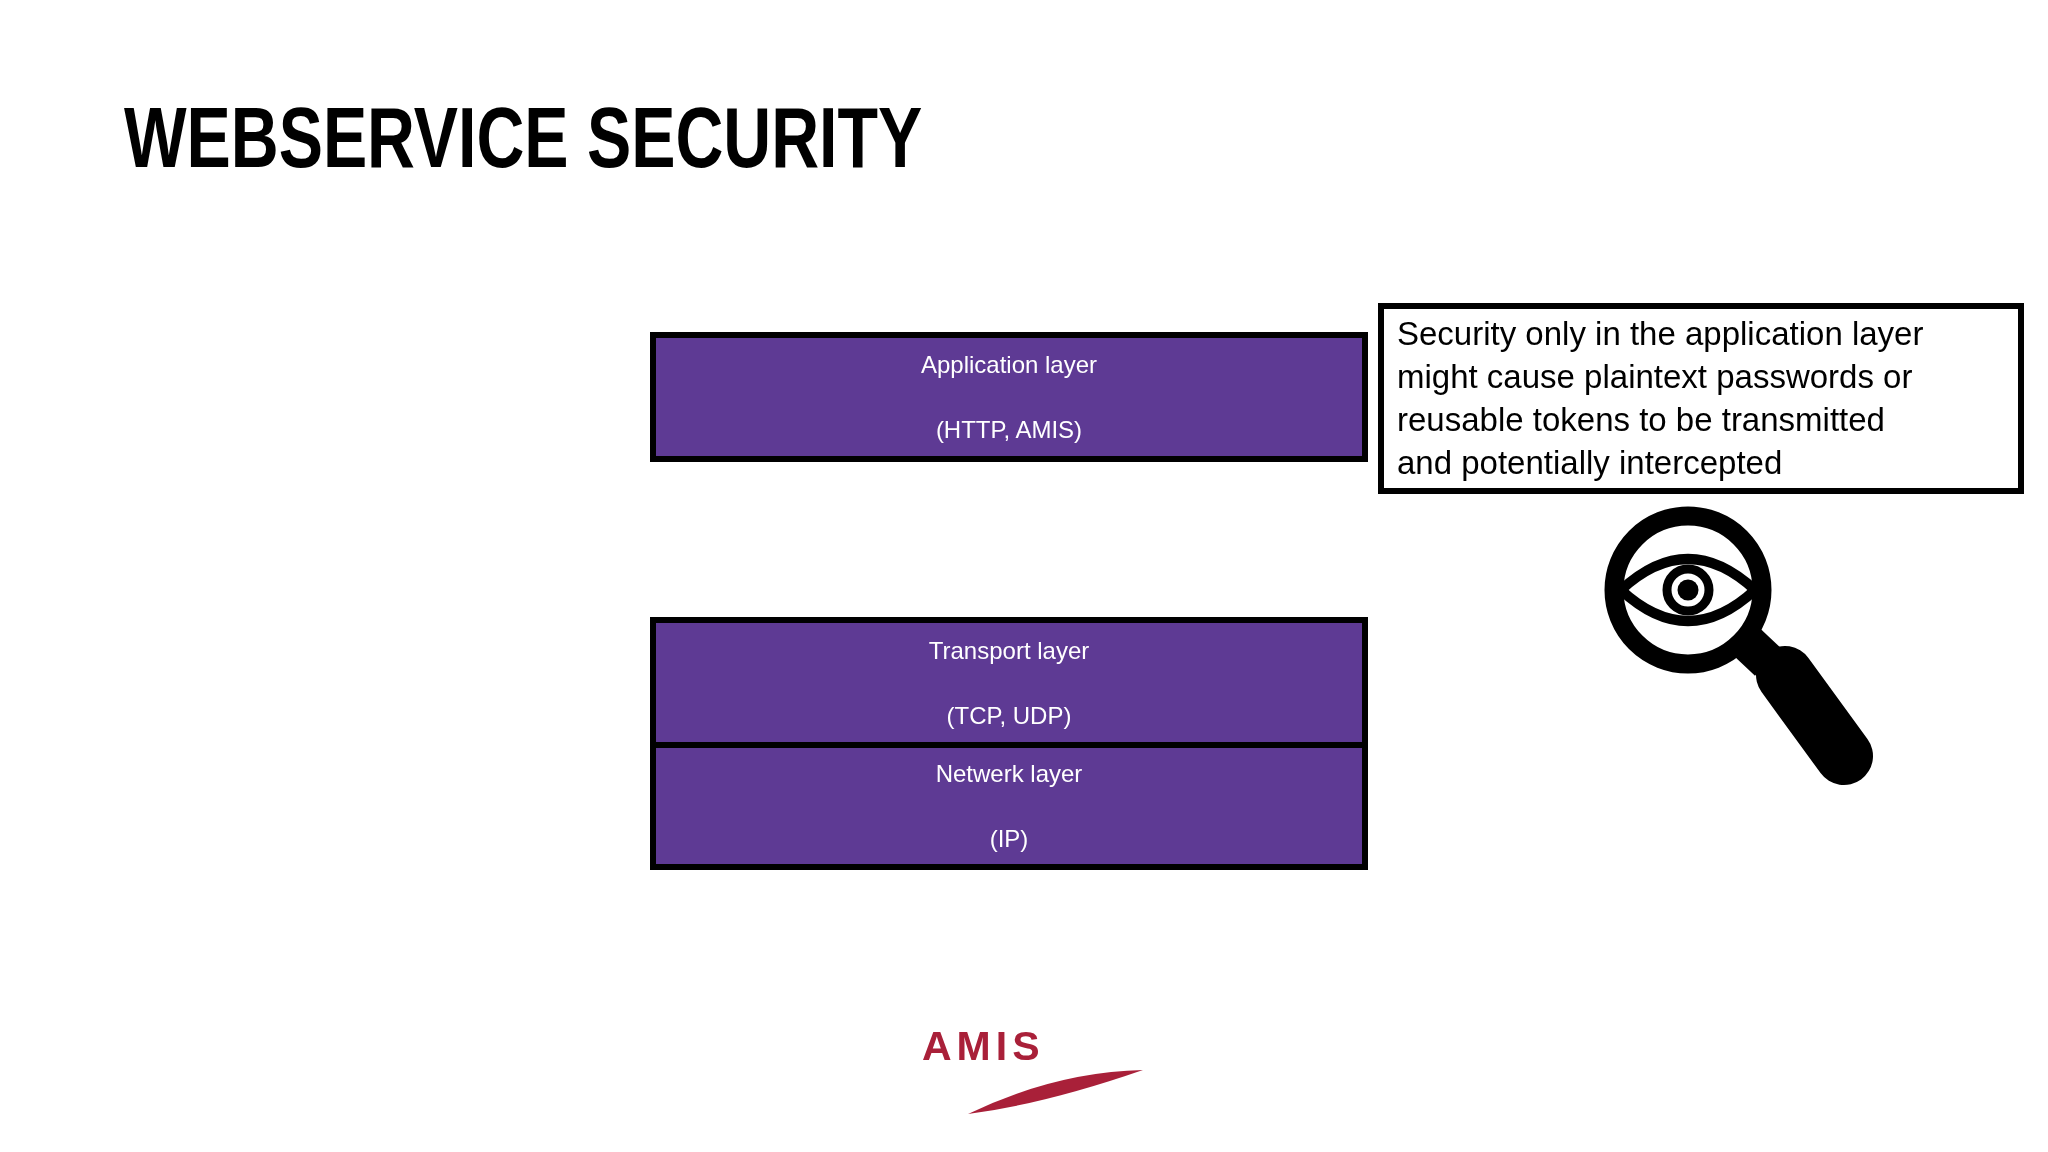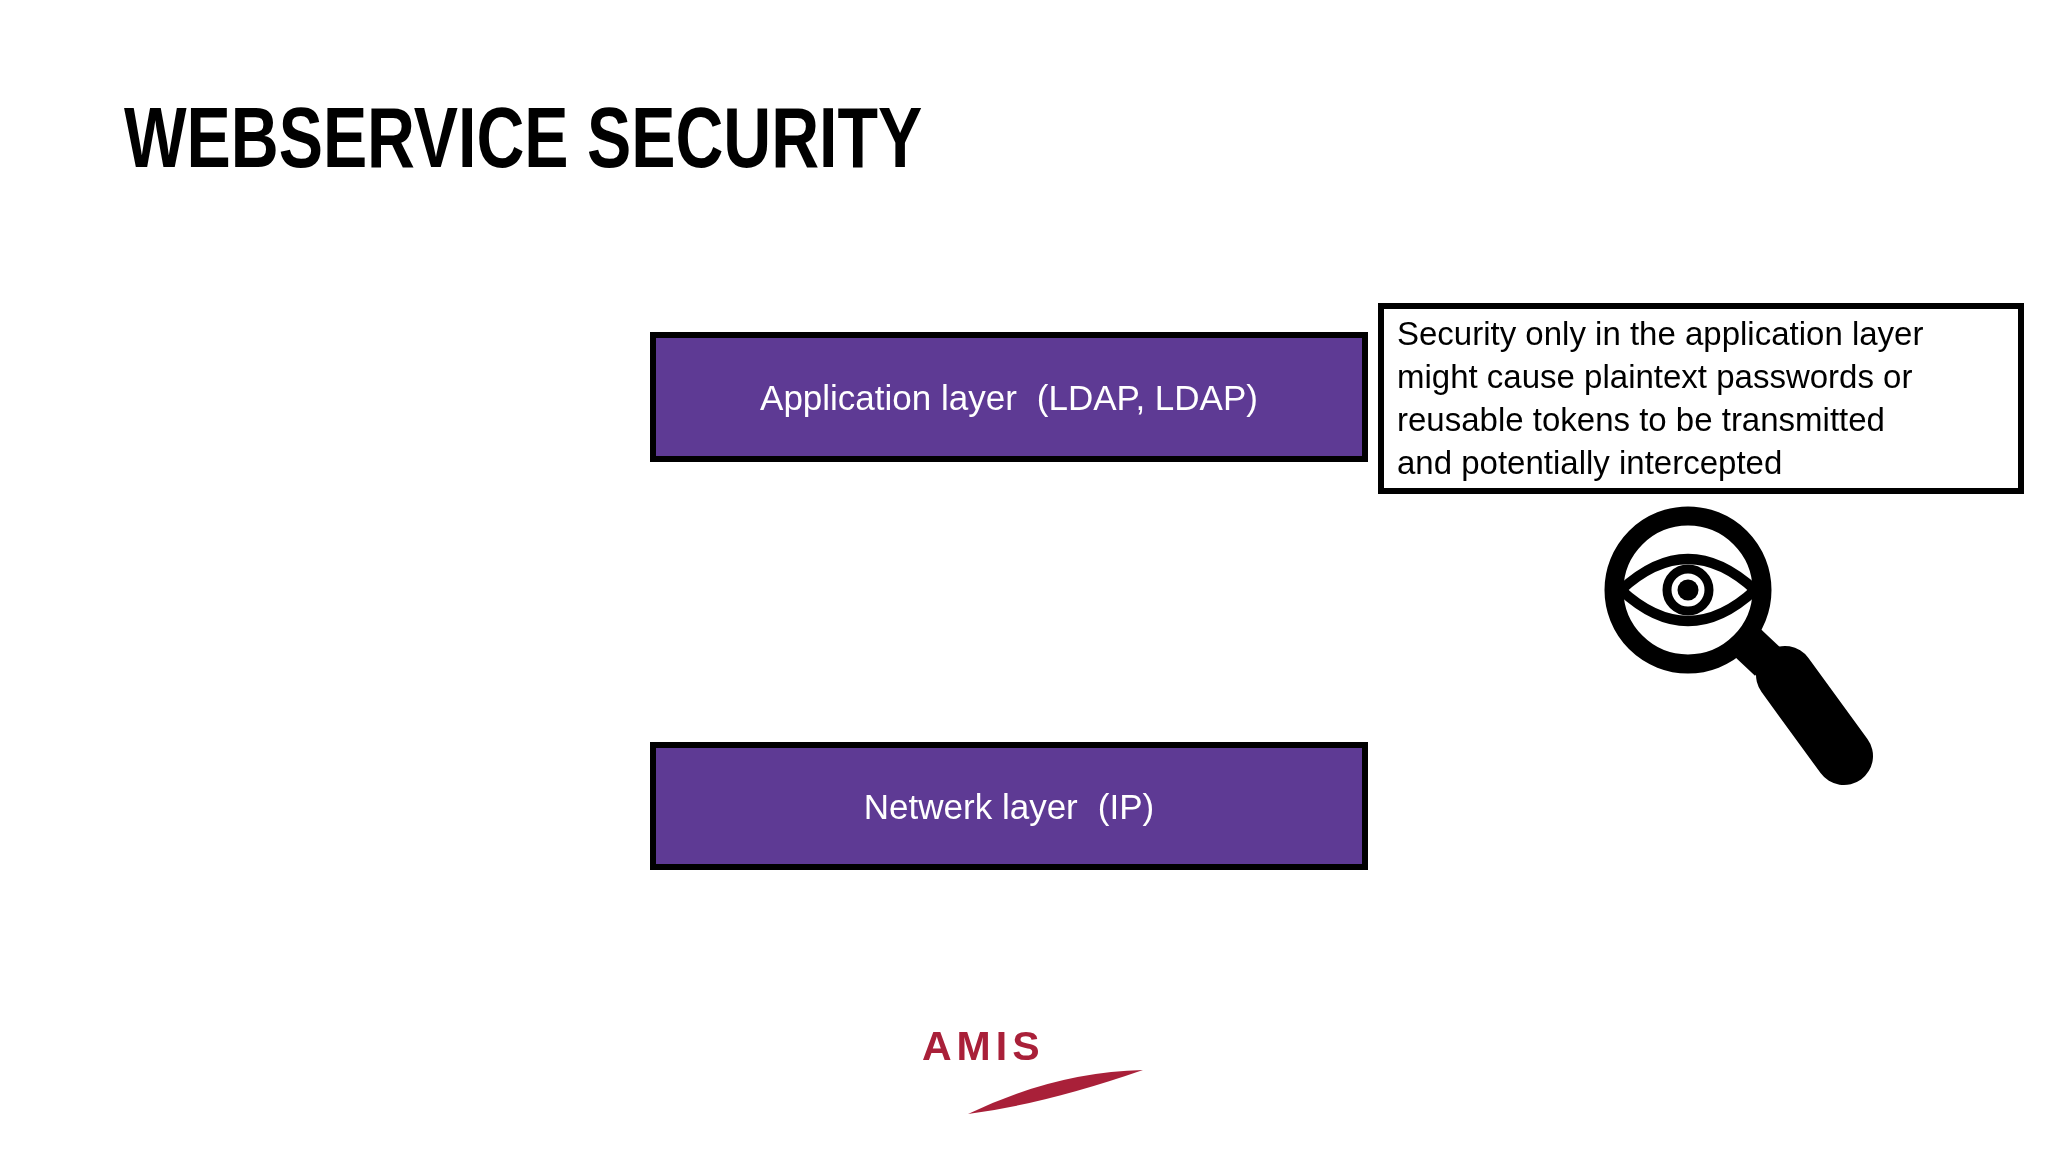--- a/index.html
+++ b/index.html
@@ -41,24 +41,25 @@
     height: 562px;
   }
   .layer-box {
     position: absolute;
     left: 0;
     width: 718px;
     background: var(--layer_fill);
     border: 6px solid var(--border);
     color: var(--layer_text);
     display: flex;
+    flex-direction: column;
     align-items: center;
     justify-content: center;
     text-align: center;
-    font-size: 35px;
+    font-size: 24px;
     line-height: 45px;
     gap: 20px;
   }
   .layer-box.l1 { top: 0px;   height: 130px; }
   .layer-box.l2 { top: 141px; height: 132px; }
   .layer-box.l3 { top: 285px; height: 131px; }
   .layer-box.l4 { top: 404px; height: 128px; margin-top: 6px; }
   .layer-line { white-space: nowrap; }
   .infobox {
     position: absolute;
@@ -104,21 +105,25 @@
 </head>
 <body>
 
 <div class="slide">
 
   <h1 class="title">WEBSERVICE SECURITY</h1>
 
   <div class="stack">
     <div class="layer-box l1">
       <div class="layer-line">Application layer</div>
-      <div class="layer-line">(LDAP, LDAP)</div>
+      <div class="layer-line">(HTTP, AMIS)</div>
+    </div>
+    <div class="layer-box l3">
+      <div class="layer-line">Transport layer</div>
+      <div class="layer-line">(TCP, UDP)</div>
     </div>
     <div class="layer-box l4">
       <div class="layer-line">Netwerk layer</div>
       <div class="layer-line">(IP)</div>
     </div>
   </div>
 
   <div class="infobox">
     <div class="info-line">Security only in the application layer</div>
     <div class="info-line">might cause plaintext passwords or</div>

